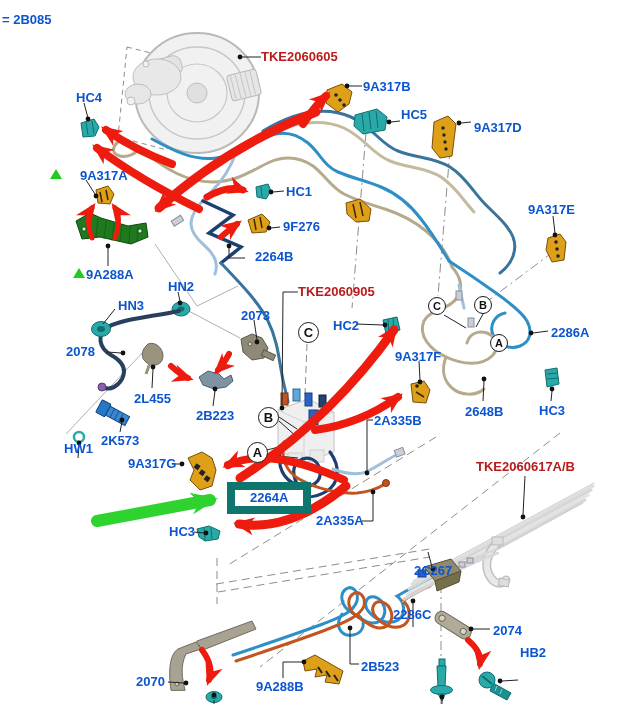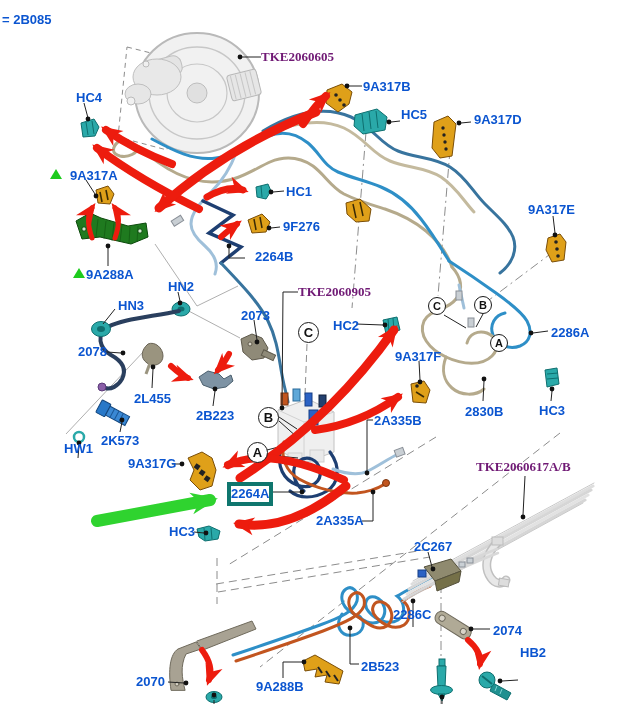--- a/index.html
+++ b/index.html
@@ -1,28 +1,28 @@
 <!DOCTYPE html>
 <html><head>
 <meta charset="utf-8">
 <style>
   html,body{margin:0;padding:0;background:#fff;}
   .stage{position:relative;width:642px;height:704px;background:#ffffff;overflow:hidden;
          font-family:"Liberation Sans",sans-serif;text-align:center;}
   .stage svg{position:absolute;left:0;top:0;}
   .lbl{position:absolute;font-size:13px;font-weight:bold;color:#0B55D0;white-space:nowrap;line-height:13px;}
-  .mag{color:#701a75;font-family:Liberation Serif, serif;}
+  .mag{color:#b91c1c;}
   .tri{position:absolute;width:0;height:0;border-left:6px solid transparent;
        border-right:6px solid transparent;border-bottom:10px solid #1ECB1E;}
   .callout{position:absolute;box-sizing:border-box;border:1.6px solid #1a1a1a;border-radius:50%;
            background:#fff;display:flex;align-items:center;justify-content:center;
            font-weight:bold;color:#111;}
   .c21{width:21px;height:21px;font-size:13px;}
   .c18{width:18px;height:18px;font-size:11px;}
-  .redbox{position:absolute;border:4px solid #0f766e;background:#fff;padding:1px 0;
+  .redbox{position:absolute;border:8px solid #0f766e;background:#fff;padding:1px 15px;
           font-size:13px;font-weight:bold;color:#0B55D0;line-height:14px;}
 </style>
 </head>
 <body>
 
 <div class="stage">
 
 <svg width="642" height="704" viewBox="0 0 642 704">
   <defs>
     <marker id="ra" markerUnits="userSpaceOnUse" markerWidth="24" markerHeight="22" refX="16" refY="10" orient="auto">
@@ -407,50 +407,50 @@
   </g>
 
   <path d="M97,521 L210,500" fill="none" stroke="#2FD32F" stroke-width="12" stroke-linecap="round" marker-end="url(#ga)"></path>
 </svg>
 
 <div class="lbl" style="left:2px;top:13px">= 2B085</div>
 <div class="lbl mag" style="left:261px;top:50px">TKE2060605</div>
 <div class="lbl" style="left:76px;top:91px">HC4</div>
 <div class="lbl" style="left:363px;top:80px">9A317B</div>
 <div class="lbl" style="left:401px;top:108px">HC5</div>
-<div class="lbl" style="left:474px;top:113px">9A317D</div>
+<div class="lbl" style="left:474px;top:121px">9A317D</div>
 <div class="lbl" style="left:528px;top:203px">9A317E</div>
 <div class="lbl" style="left:286px;top:185px">HC1</div>
 <div class="lbl" style="left:283px;top:220px">9F276</div>
 <div class="lbl" style="left:255px;top:250px">2264B</div>
 <span class="tri" style="left:50px;top:169px"></span>
-<div class="lbl" style="left:70px;top:169px">9A317A</div>
+<div class="lbl" style="left:80px;top:169px">9A317A</div>
 <span class="tri" style="left:73px;top:268px"></span>
 <div class="lbl" style="left:86px;top:268px">9A288A</div>
 <div class="lbl" style="left:168px;top:280px">HN2</div>
 <div class="lbl" style="left:118px;top:299px">HN3</div>
 <div class="lbl" style="left:241px;top:309px">2073</div>
-<div class="lbl" style="left:78px;top:345px">2078</div>
+<div class="lbl" style="left:66px;top:345px">2078</div>
 <div class="lbl" style="left:134px;top:392px">2L455</div>
 <div class="lbl" style="left:196px;top:409px">2B223</div>
 <div class="lbl" style="left:101px;top:434px">2K573</div>
 <div class="lbl" style="left:64px;top:442px">HW1</div>
 <div class="lbl" style="left:128px;top:457px">9A317G</div>
 <div class="lbl mag" style="left:298px;top:285px">TKE2060905</div>
 <div class="lbl" style="left:333px;top:319px">HC2</div>
 <div class="lbl" style="left:395px;top:350px">9A317F</div>
 <div class="lbl" style="left:374px;top:414px">2A335B</div>
 <div class="lbl" style="left:551px;top:326px">2286A</div>
-<div class="lbl" style="left:465px;top:405px">2830B</div>
+<div class="lbl" style="left:465px;top:405px">2648B</div>
 <div class="lbl" style="left:539px;top:404px">HC3</div>
 <div class="redbox" style="left:227px;top:482px">2264A</div>
 <div class="lbl" style="left:169px;top:525px">HC3</div>
 <div class="lbl" style="left:316px;top:514px">2A335A</div>
 <div class="lbl mag" style="left:476px;top:460px">TKE2060617A/B</div>
-<div class="lbl" style="left:414px;top:540px">2C267</div>
+<div class="lbl" style="left:414px;top:564px">2C267</div>
 <div class="lbl" style="left:393px;top:608px">2286C</div>
 <div class="lbl" style="left:493px;top:624px">2074</div>
 <div class="lbl" style="left:520px;top:646px">HB2</div>
 <div class="lbl" style="left:136px;top:675px">2070</div>
 <div class="lbl" style="left:256px;top:680px">9A288B</div>
 <div class="lbl" style="left:361px;top:660px">2B523</div>
 
 <div class="callout c21" style="left:298px;top:322px">C</div>
 <div class="callout c21" style="left:258px;top:407px">B</div>
 <div class="callout c21" style="left:247px;top:442px">A</div>

